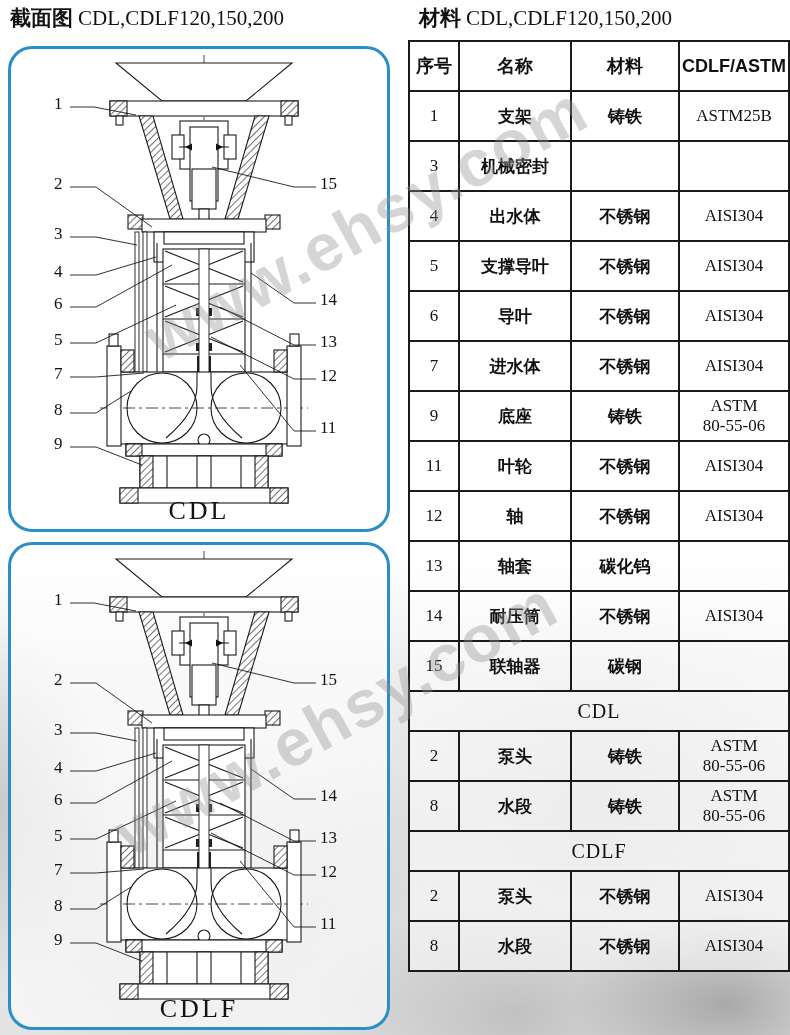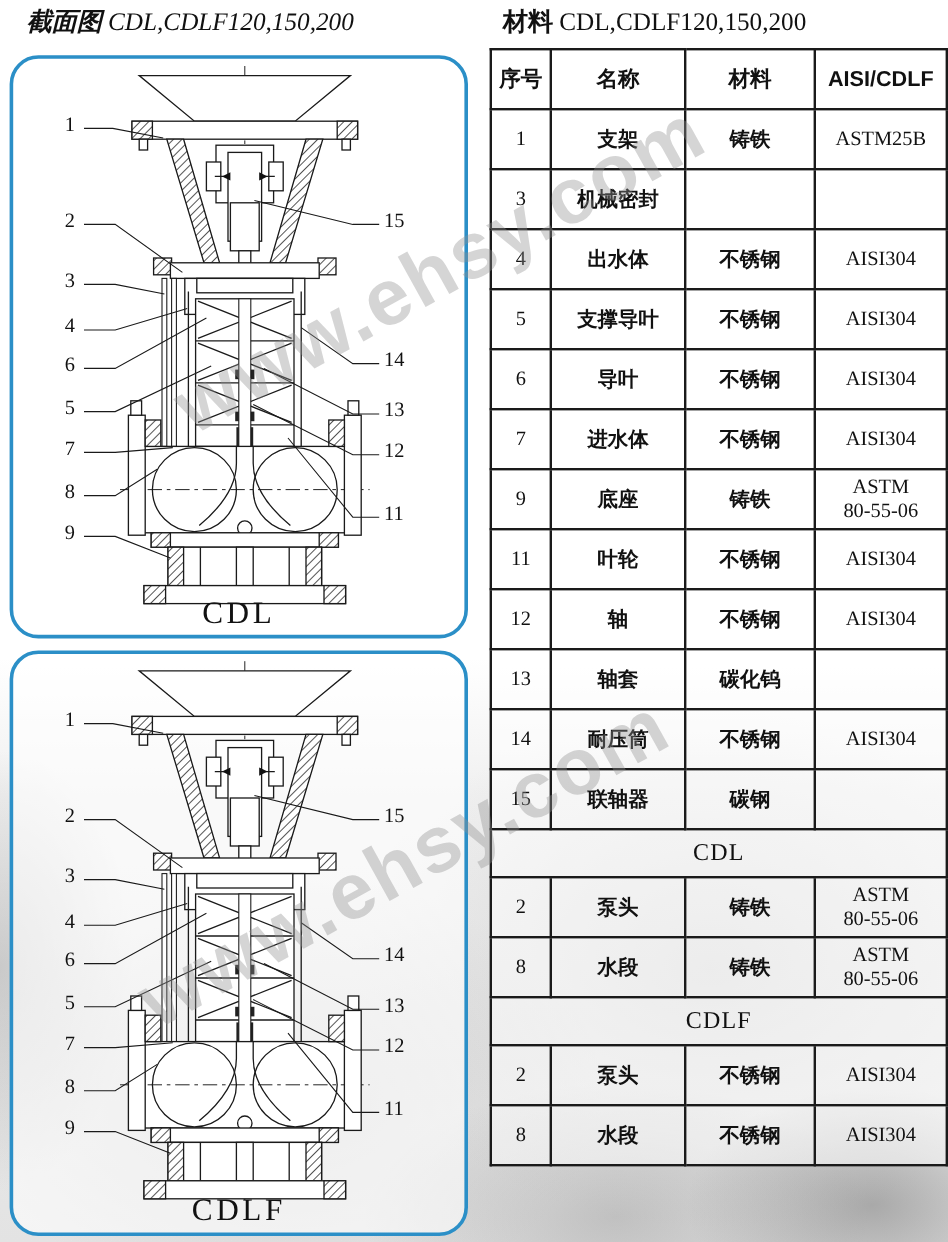--- a/index.html
+++ b/index.html
@@ -15,21 +15,21 @@
     background:
       radial-gradient(ellipse 220px 140px at 92% 97%, rgba(110,110,110,.50), rgba(110,110,110,0) 70%),
       radial-gradient(ellipse 300px 160px at 65% 98%, rgba(140,140,140,.40), rgba(140,140,140,0) 70%),
       radial-gradient(ellipse 160px 260px at 0% 78%, rgba(140,140,140,.35), rgba(140,140,140,0) 70%),
       radial-gradient(ellipse 420px 300px at 75% 78%, rgba(160,160,160,.28), rgba(160,160,160,0) 72%),
       radial-gradient(ellipse 380px 260px at 30% 88%, rgba(150,150,150,.25), rgba(150,150,150,0) 70%),
       linear-gradient(180deg,#ffffff 0%,#ffffff 53%,#f0f0f0 64%,#e3e3e3 100%);
   }
   
   .sec-title{position:absolute;top:5px;z-index:2;font-size:21px;line-height:26px;white-space:nowrap;}
-  #title-left{left:22px;font-style:italic;}
+  #title-left{left:10px;}
   #title-right{left:419px;}
   .zh{font-weight:700;font-family:"Liberation Sans","DejaVu Sans",sans-serif;}
   .code{font-family:"Liberation Serif","DejaVu Serif",serif;font-weight:400;margin-left:5px;}
 
   
   .diag-box{
     position:absolute;left:8px;width:382px;z-index:1;
     border:3px solid var(--box-border,#2b8fc7);
     border-radius:24px;
     background:rgba(255,255,255,.62);
@@ -255,21 +255,21 @@
       <col class="c-seq">
       <col class="c-name">
       <col class="c-mat">
       <col class="c-std">
     </colgroup>
   <thead>
     <tr>
       <th>序号</th>
       <th>名称</th>
       <th>材料</th>
-      <th>AISI/CDLF</th>
+      <th>CDLF/ASTM</th>
     </tr>
   </thead>
   <tbody>
       <tr>
         <td class="latin">1</td>
         <td>支架</td>
         <td>铸铁</td>
         <td class="latin">ASTM25B</td>
       </tr>
       <tr>

